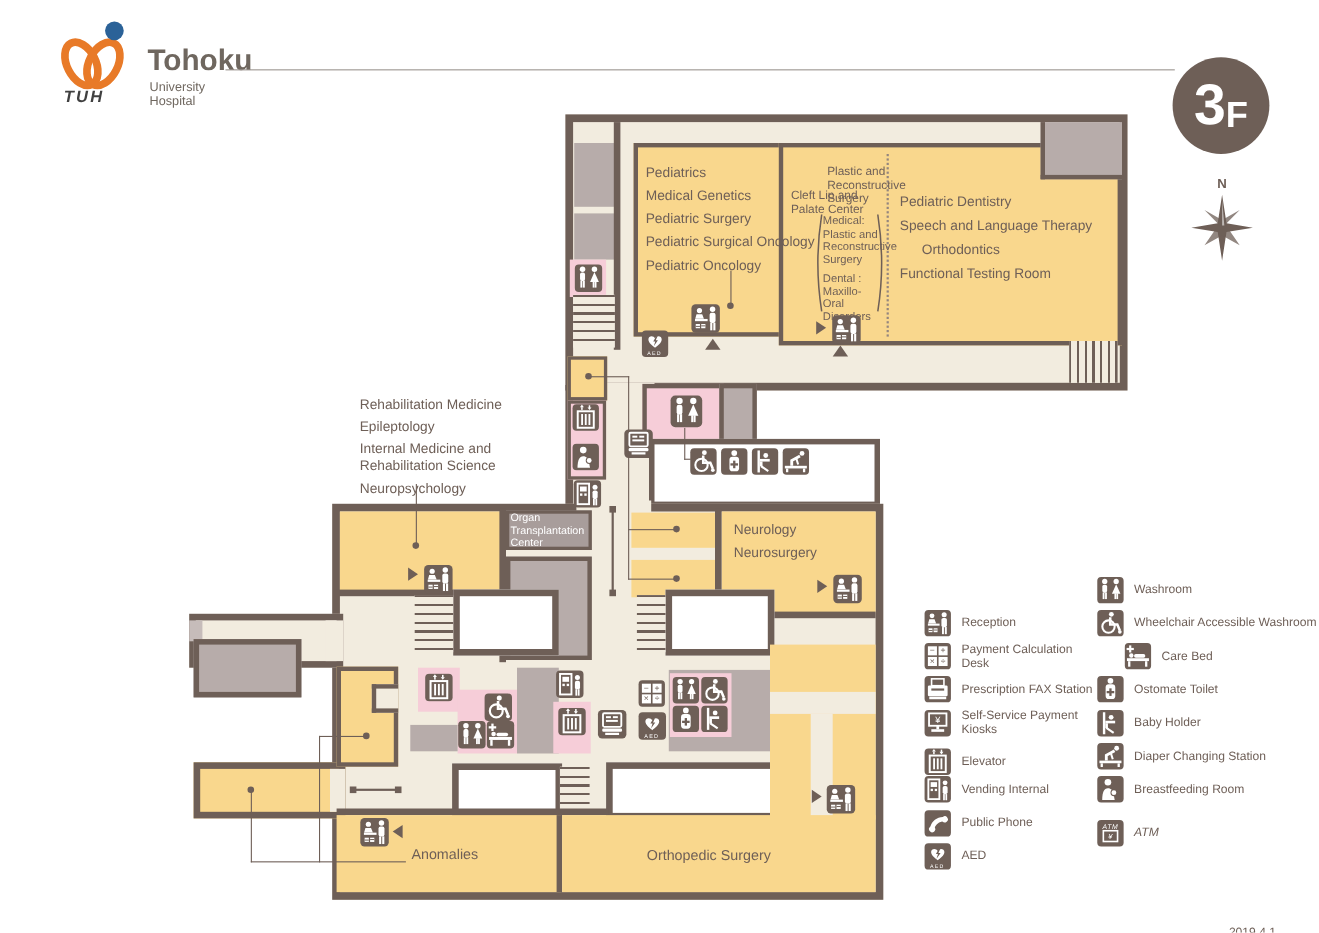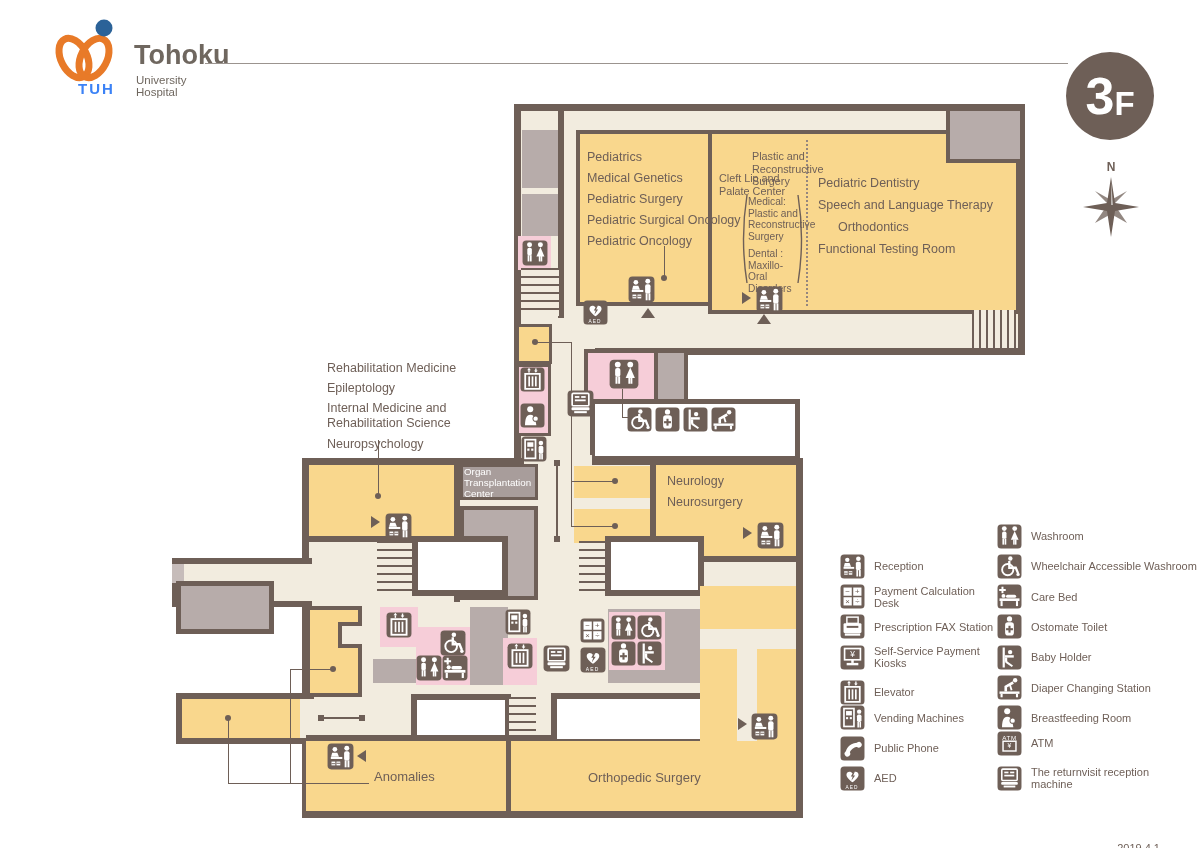--- a/index.html
+++ b/index.html
@@ -30,21 +30,21 @@
 <body>
 
 <div class="canvas">
 
   <div class="abs" style="left:38px;top:14px;width:180px;height:84px;">
     <svg width="96" height="84" viewBox="0 0 96 84" style="position:absolute;left:0;top:0;">
       <ellipse cx="36" cy="44" rx="13" ry="21" fill="none" stroke="#e87a28" stroke-width="7" transform="rotate(-27 36 44)"></ellipse>
       <ellipse cx="56" cy="44" rx="13" ry="21" fill="none" stroke="#e87a28" stroke-width="7" transform="rotate(27 56 44)"></ellipse>
       <circle cx="66" cy="14" r="8.5" fill="#2b6298"></circle>
     </svg>
-    <div class="abs" style="left:40px;top:66px;font-size:15px;font-weight:bold;letter-spacing:2px;color:#3b82f6;">TUH</div>
+    <div class="abs" style="left:20px;top:66px;font-size:15px;font-weight:bold;letter-spacing:2px;color:#404040;font-style:italic;">TUH</div>
     <div class="abs" style="left:96px;top:26px;font-size:27px;font-weight:600;color:#6f675f;">Tohoku</div>
     <div class="abs" style="left:98px;top:60px;font-size:11.5px;color:#6f675f;">University Hospital</div>
   </div>
   <div class="abs" style="left:205px;top:63px;width:863px;height:1px;background:#9b948f;"></div>
   <div class="abs" style="left:1066px;top:52px;width:88px;height:88px;border-radius:50%;background:#6e5f57;display:flex;align-items:center;justify-content:center;">
     <span style="color:#fff;font-size:52px;font-weight:bold;line-height:1;">3</span>
       <span style="color:#fff;font-size:33px;font-weight:bold;line-height:1;margin-top:14px;">F</span>
   </div>
   <div class="abs" style="left:1080px;top:160px;width:62px;height:80px;">
     <div style="position:absolute;left:0;top:0;width:62px;text-align:center;font-size:12px;font-weight:bold;">N</div>
@@ -641,21 +641,21 @@
             <rect x="0.5" y="0.5" width="23" height="23" rx="3.4" fill="#6e5f57"></rect>
             <rect x="3.8" y="3.4" width="9.6" height="17.2" fill="none" stroke="#fff" stroke-width="1.6"></rect>
             <rect x="5.8" y="5.8" width="5.6" height="4.2"></rect>
             <rect x="5.8" y="11.6" width="2" height="2"></rect>
             <rect x="9.4" y="11.6" width="2" height="2"></rect>
             <circle cx="18.4" cy="6.4" r="2.1"></circle>
             <rect x="16.3" y="9.1" width="4.3" height="7.2" rx="1.6"></rect>
             <rect x="16.7" y="16.2" width="1.5" height="5.4"></rect>
             <rect x="18.7" y="16.2" width="1.5" height="5.4"></rect>
           </svg></span>
-        <span class="lg-label">Vending Machines</span>
+        <span class="lg-label">Vending Internal</span>
       </div>
       <div class="lg-row" style="top: 212.1px;">
         <span class="lg-ic"><svg viewBox="0 0 24 24" width="100%" height="100%" fill="#fff" xmlns="http://www.w3.org/2000/svg">
             <rect x="0.5" y="0.5" width="23" height="23" rx="3.4" fill="#6e5f57"></rect>
             <g transform="rotate(-38 12 12)">
               <circle cx="5" cy="13" r="2.7"></circle>
               <circle cx="19" cy="13" r="2.7"></circle>
               <path d="M5 10.4c4.4-3.2 9.6-3.2 14 0l-1.8 3.4c-3.2-2.2-7.2-2.2-10.4 0z"></path>
             </g>
           </svg></span>
@@ -689,21 +689,21 @@
       <div class="lg-row" style="top: 30.3px;">
         <span class="lg-ic"><svg viewBox="0 0 24 24" width="100%" height="100%" fill="#fff" xmlns="http://www.w3.org/2000/svg">
             <rect x="0.5" y="0.5" width="23" height="23" rx="3.4" fill="#6e5f57"></rect>
             <circle cx="10.3" cy="15" r="5.4" fill="none" stroke="#fff" stroke-width="1.8"></circle>
             <circle cx="12.8" cy="4.3" r="2.1"></circle>
             <path d="M11.8 6.8v6.4h6.2l2.2 5.2" fill="none" stroke="#fff" stroke-width="2.2"></path>
             <circle cx="20.2" cy="19.6" r="1.6"></circle>
           </svg></span>
         <span class="lg-label">Wheelchair Accessible Washroom</span>
       </div>
-      <div class="lg-row" style="top: 60.6px;">
+      <div class="lg-row" style="top: 60.6px; margin-left: 25px;">
         <span class="lg-ic"><svg viewBox="0 0 24 24" width="100%" height="100%" fill="#fff" xmlns="http://www.w3.org/2000/svg">
             <rect x="0.5" y="0.5" width="23" height="23" rx="3.4" fill="#6e5f57"></rect>
             <rect x="2.4" y="13.8" width="19.2" height="2.5"></rect>
             <rect x="3.4" y="16.4" width="2" height="4.8"></rect>
             <rect x="18.2" y="16.4" width="2" height="4.8"></rect>
             <circle cx="6.2" cy="11.4" r="1.9"></circle>
             <rect x="8.6" y="10.2" width="9.8" height="3.1" rx="1.5"></rect>
             <rect x="4.3" y="2.6" width="1.9" height="6.2"></rect>
             <rect x="2.1" y="4.8" width="6.3" height="1.9"></rect>
           </svg></span>
@@ -745,37 +745,25 @@
       <div class="lg-row" style="top: 181.8px;">
         <span class="lg-ic"><svg viewBox="0 0 24 24" width="100%" height="100%" fill="#fff" xmlns="http://www.w3.org/2000/svg">
             <rect x="0.5" y="0.5" width="23" height="23" rx="3.4" fill="#6e5f57"></rect>
             <circle cx="9.8" cy="5.9" r="2.9"></circle>
             <path d="M4.8 21.4c0-6.4 1.6-10.2 5-10.2 2.8 0 4.3 2 4.9 4.6l1 5.6z"></path>
             <circle cx="15" cy="15" r="3" fill="#6e5f57"></circle>
             <circle cx="15" cy="15" r="2.1"></circle>
           </svg></span>
         <span class="lg-label">Breastfeeding Room</span>
       </div>
-      <div class="lg-row" style="top: 207px;">
+      <div class="lg-row" style="top: 221px; font-style: italic;">
         <span class="lg-ic"><svg viewBox="0 0 24 24" width="100%" height="100%" fill="#fff" xmlns="http://www.w3.org/2000/svg">
             <rect x="0.5" y="0.5" width="23" height="23" rx="3.4" fill="#6e5f57"></rect>
             <text x="12" y="8.2" font-size="6" text-anchor="middle" letter-spacing="0.5" fill="#fff" font-family="Liberation Sans,sans-serif">ATM</text>
             <rect x="5.8" y="9.8" width="12.4" height="9.4" fill="none" stroke="#fff" stroke-width="1.4"></rect>
             <text x="12" y="16.8" font-size="6.5" text-anchor="middle" fill="#fff" font-family="Liberation Sans,sans-serif">¥</text>
           </svg></span>
         <span class="lg-label">ATM</span>
       </div>
-      <div class="lg-row" style="top: 242.4px;">
-        <span class="lg-ic"><svg viewBox="0 0 24 24" width="100%" height="100%" fill="#fff" xmlns="http://www.w3.org/2000/svg">
-            <rect x="0.5" y="0.5" width="23" height="23" rx="3.4" fill="#6e5f57"></rect>
-            <rect x="4.6" y="3" width="14.8" height="11" rx="1" fill="none" stroke="#fff" stroke-width="1.5"></rect>
-            <rect x="7" y="5.4" width="4" height="1.6"></rect>
-            <rect x="12.6" y="5.4" width="4" height="1.6"></rect>
-            <rect x="7" y="8.4" width="9.6" height="1.6"></rect>
-            <rect x="4" y="15.4" width="16" height="2.6" rx="1"></rect>
-            <rect x="6.4" y="18.8" width="11.2" height="1.8"></rect>
-          </svg></span>
-        <span class="lg-label wrapped">The returnvisit reception machine</span>
-      </div>
     </div>
 
   <div class="lbl" style="left:1060px;top:806px;width:100px;text-align:right;font-size:11px;margin-top:36px;">2019.4.1</div>
 </div>
 
 </body></html>

